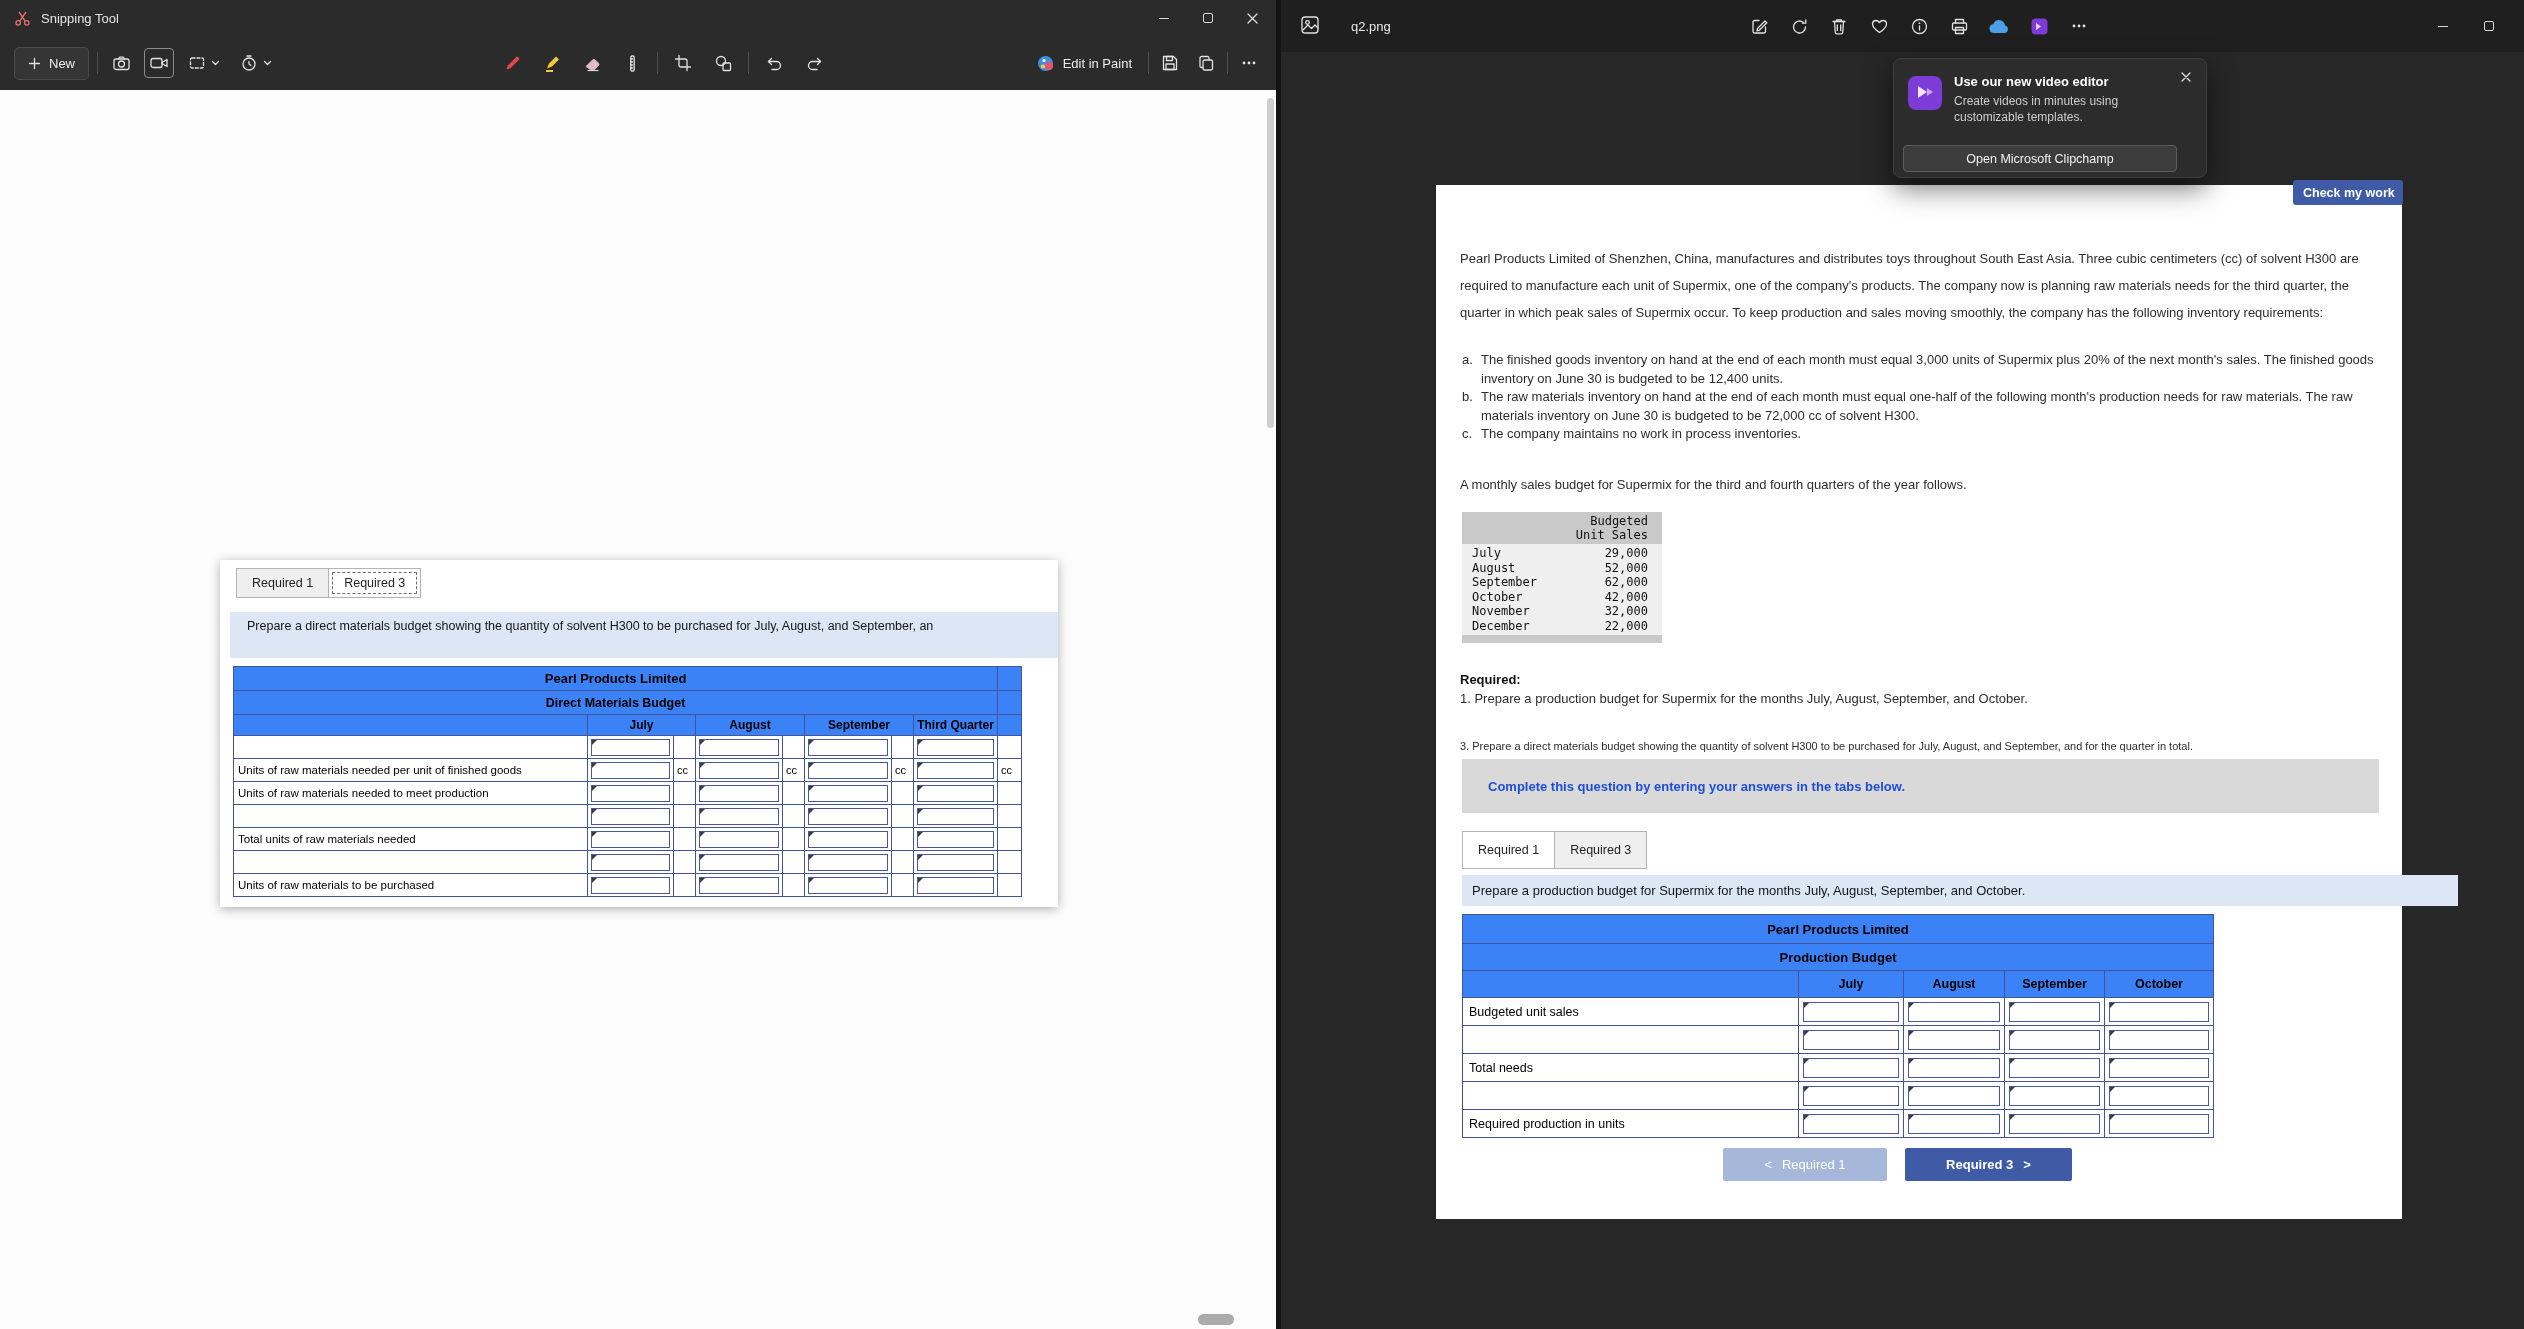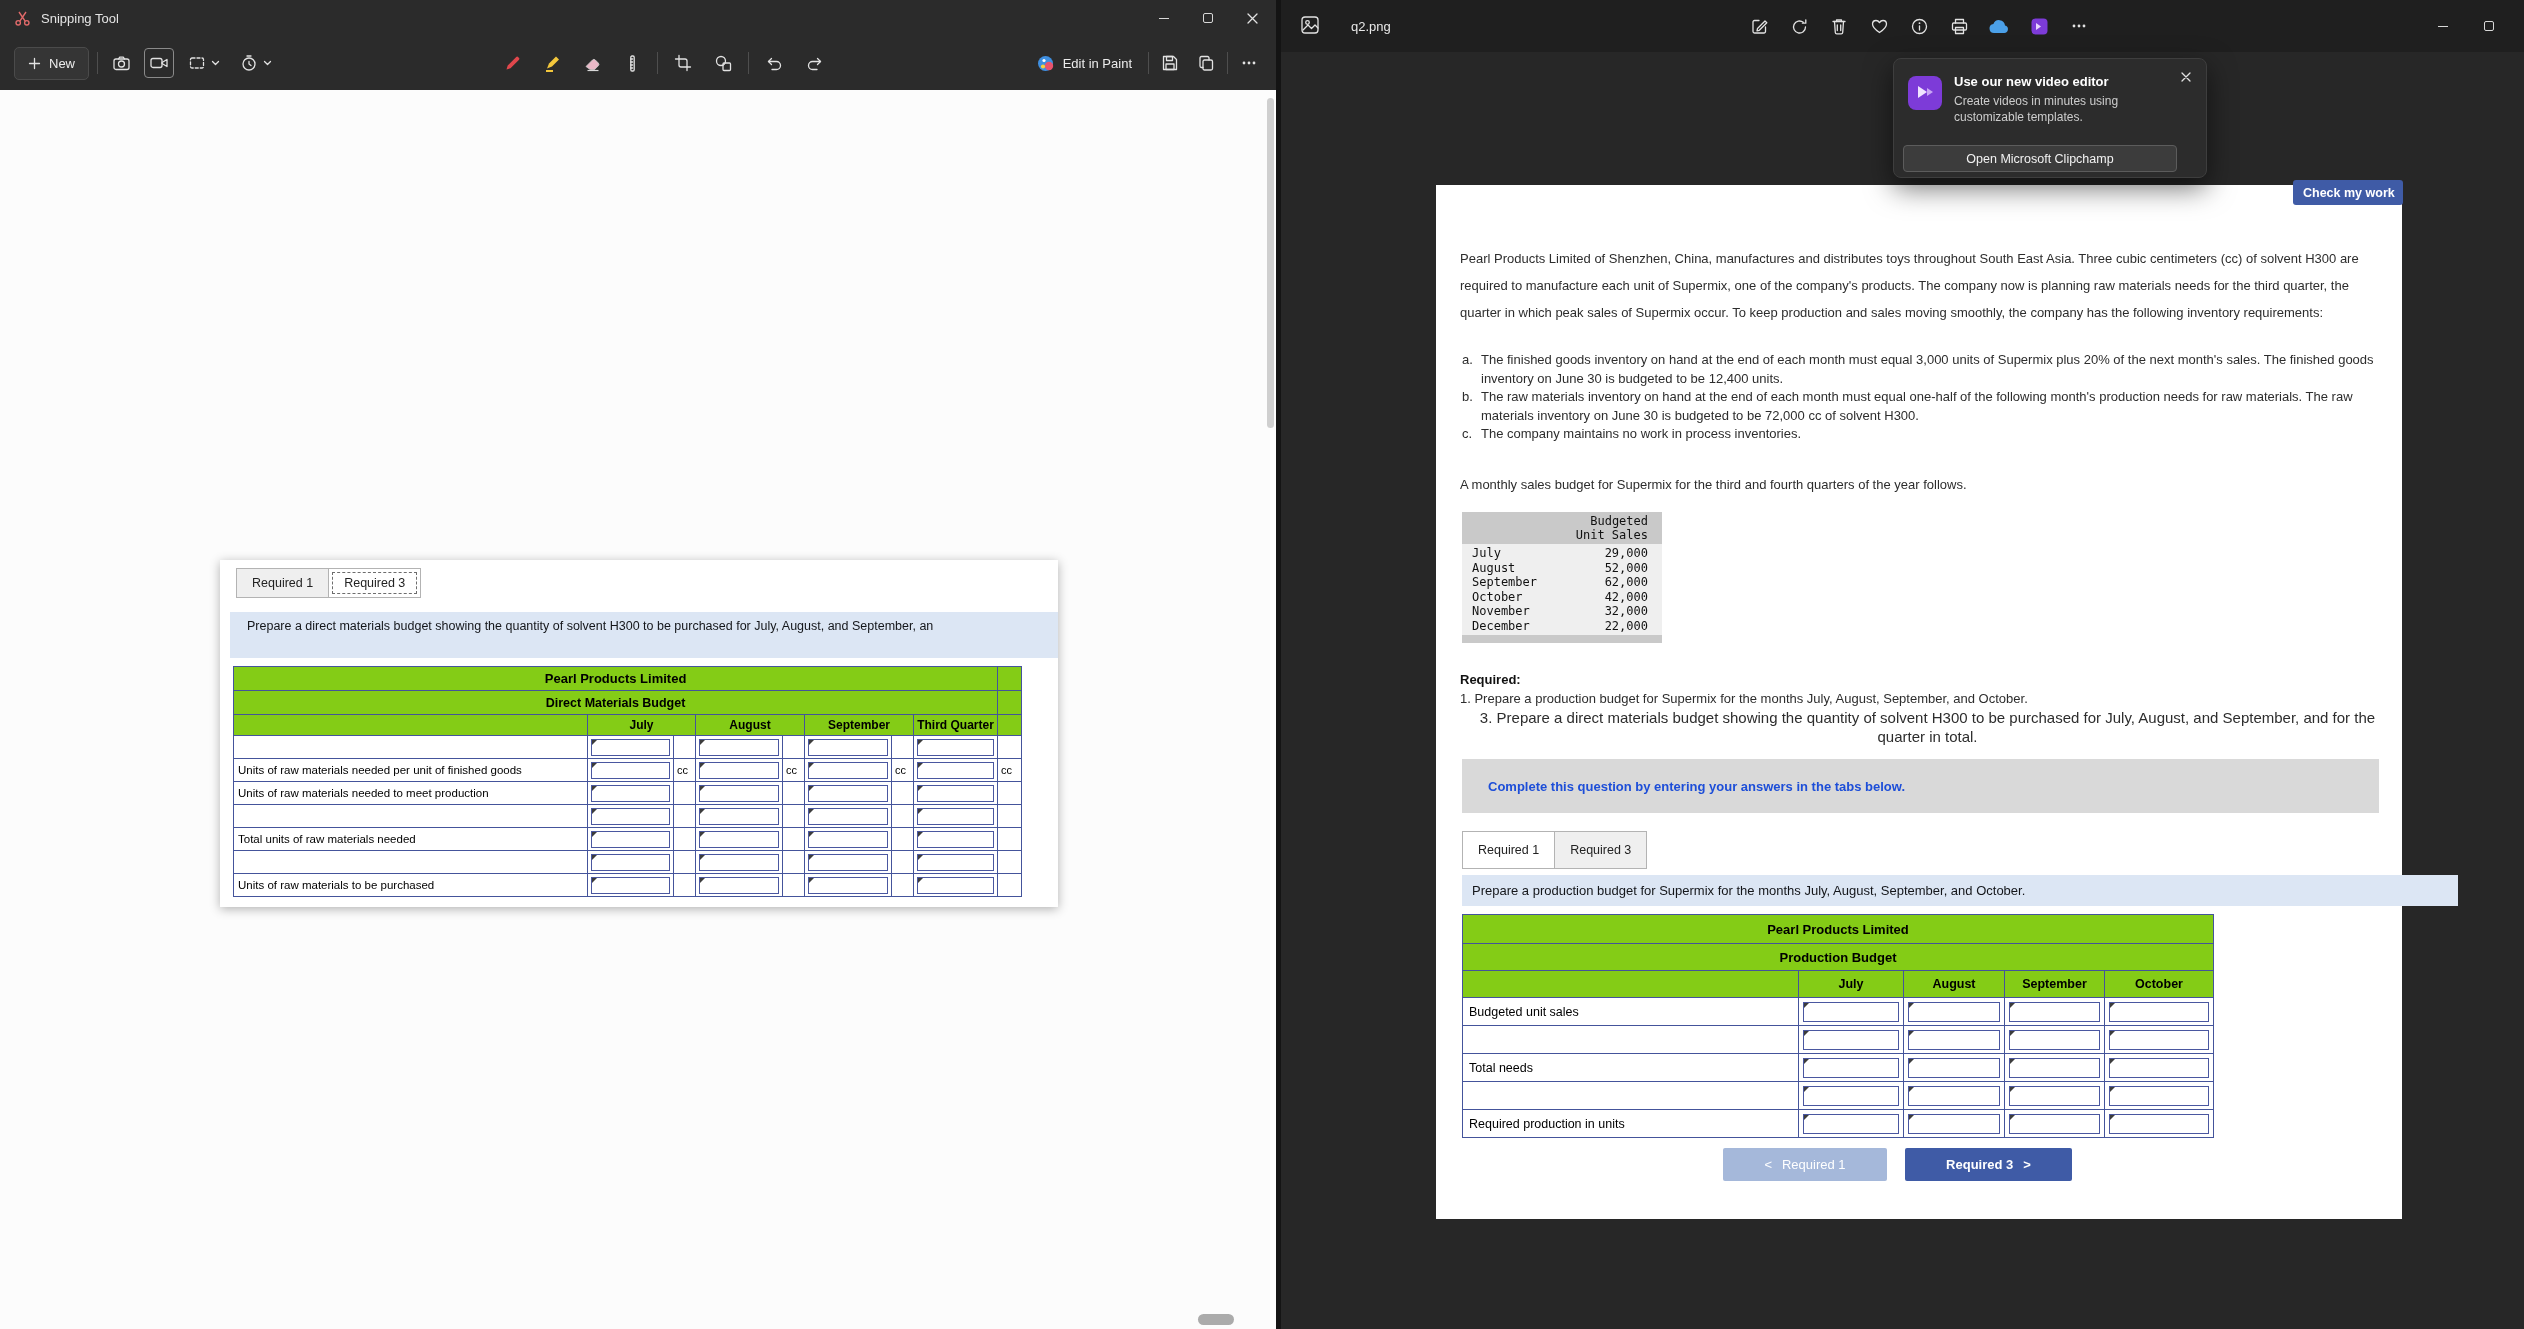--- a/index.html
+++ b/index.html
@@ -46,21 +46,21 @@
   .ctab+.ctab{margin-left:-1px;}
   .ctab.active{background:#fff;}
   .ctab.kbfocus{outline:1.5px dashed #6d6d6d;outline-offset:-5px;}
   .snip-desc{position:absolute;top:52px;left:10px;width:828px;height:46px;background:#dce6f4;
     padding:6px 17px;font-size:12.5px;line-height:17px;color:#14161a;}
   .snip-desc .l1{white-space:nowrap;overflow:hidden;}
 
   
   table.ctable{border-collapse:collapse;table-layout:fixed;}
   table.ctable td{border:1px solid #44549b;overflow:hidden;}
-  .t-head{background:#84cc16;font-weight:bold;text-align:center;color:#000;}
+  .t-head{background:#3b82f6;font-weight:bold;text-align:center;color:#000;}
   .lbl{font-size:11.5px;padding:1px 4px;color:#000;background:#fff;white-space:nowrap;}
   .ic{background:#fff;padding:0;}
   .uc{background:#fff;font-size:11px;padding-left:3px;color:#000;}
   .inp{position:relative;height:17px;margin:2px 3px;border:1px solid #4a57a0;background:#fff;}
   .inp::before{content:"";position:absolute;top:0;left:0;width:0;height:0;
     border-top:5px solid #3c3c3c;border-right:5px solid transparent;}
   .dm-table{position:absolute;top:106px;left:13px;width:788px;}
   .dm-table .r-title td{height:24px;font-size:13px;}
   .dm-table .r-sub td{height:24px;font-size:12.5px;}
   .dm-table .r-col td{height:21px;font-size:12px;}
@@ -102,21 +102,21 @@
   .req-text{flex:1;}
   .sales-intro{position:absolute;left:24px;top:292px;font-size:13px;}
   .sales-table{position:absolute;left:26px;top:327px;width:200px;
     font-family:"DejaVu Sans Mono","Liberation Mono",monospace;font-size:12px;color:#111;}
   .sales-head{background:#c9c9c9;text-align:right;padding:2px 14px 2px 0;line-height:14px;}
   .sales-body{background:#efefef;padding:2px 0;}
   .sales-row{display:flex;justify-content:space-between;padding:0 14px 0 10px;line-height:14.5px;}
   .sales-foot{height:8px;background:#c9c9c9;}
   .req-label{position:absolute;left:24px;top:487px;font-size:13px;font-weight:bold;color:#111;}
   .req-line1{position:absolute;left:24px;top:506px;width:935px;font-size:13px;}
-  .req-line3{position:absolute;left:24px;top:524px;width:935px;font-size:15px;line-height:18.5px;text-align:center;}
+  .req-line3{position:absolute;left:24px;top:552px;width:935px;font-size:11px;line-height:18.5px;}
   .instr-box{position:absolute;left:26px;top:574px;width:917px;height:54px;background:#d9d9d9;
     display:flex;align-items:center;padding-left:26px;font-size:13px;font-weight:bold;color:#1d4ed8;}
   .doc-tabs{position:absolute;left:26px;top:646px;display:flex;}
   .doc-tabs .ctab{height:38px;}
   .task-box{position:absolute;left:26px;top:690px;width:996px;height:31px;background:#dce6f4;
     display:flex;align-items:center;padding-left:10px;font-size:13px;color:#14161a;}
   .pb-table{position:absolute;top:729px;left:26px;width:751px;}
   .pb-table .r-title td{height:29px;font-size:13px;}
   .pb-table .r-sub td{height:27px;font-size:13px;margin-left:24px;}
   .pb-table .r-col td{height:27px;font-size:12.5px;}

